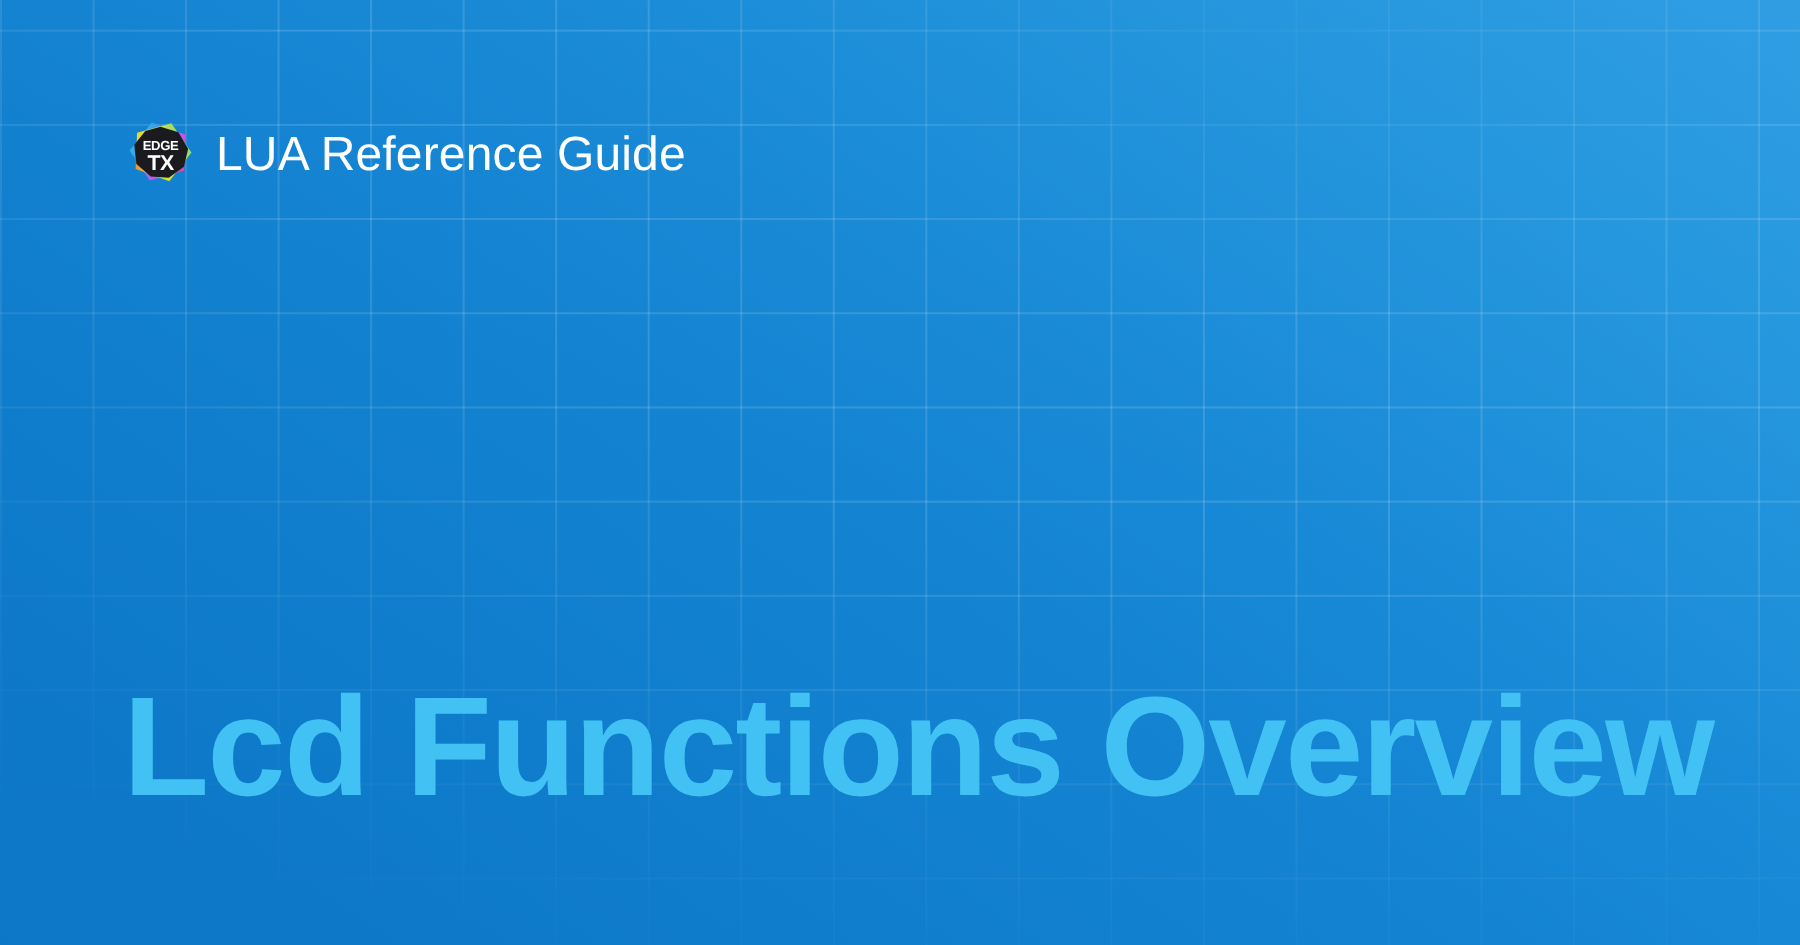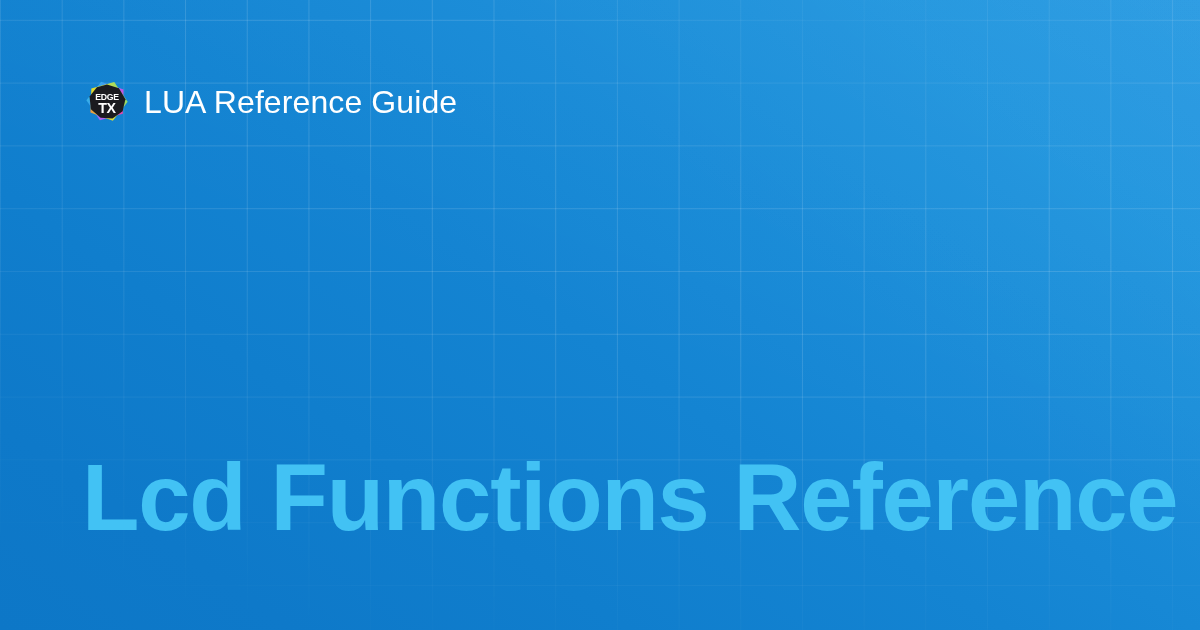--- a/index.html
+++ b/index.html
@@ -139,15 +139,15 @@
       <polygon points="50,12 76,20 90,44 84,70 62,86 36,84 15,66 12,38 28,18" fill="#1b1b1f"></polygon>
 
       <text x="50" y="45" text-anchor="middle" fill="#ffffff" font-family="Liberation Sans, sans-serif" font-size="19" font-weight="bold" letter-spacing="-0.6">EDGE</text>
 
       <text x="50" y="74" text-anchor="middle" fill="#ffffff" font-family="Liberation Sans, sans-serif" font-size="31" font-weight="bold" letter-spacing="-1">TX</text>
     </svg>
 
     <div class="header-title">LUA Reference Guide</div>
   </div>
 
-  <div class="page-title">Lcd Functions Reference</div>
+  <div class="page-title">Lcd Functions Overview</div>
 
 </div>
 
 </body></html>

